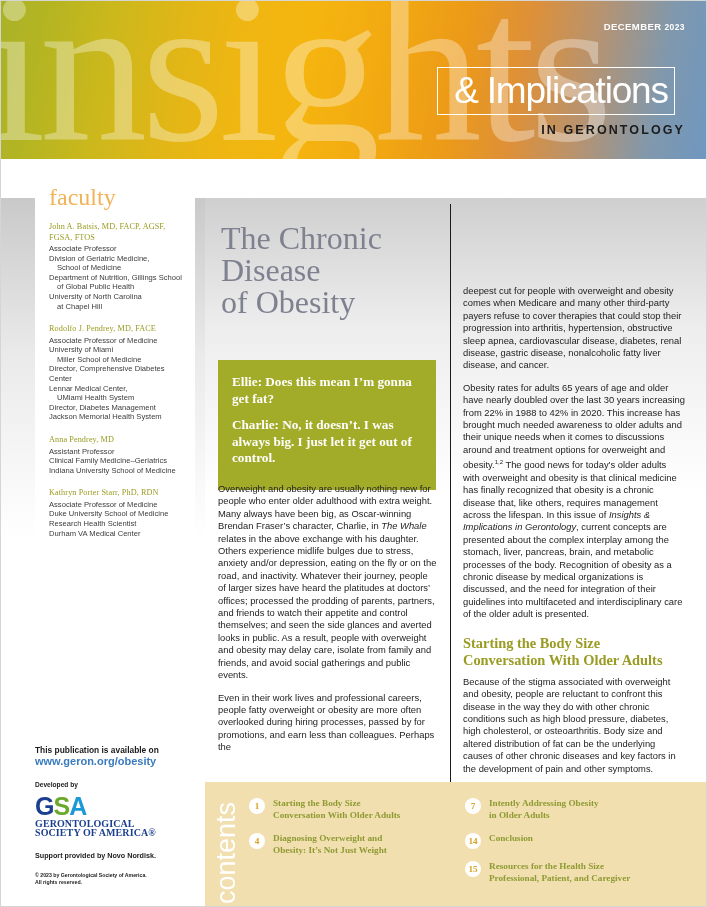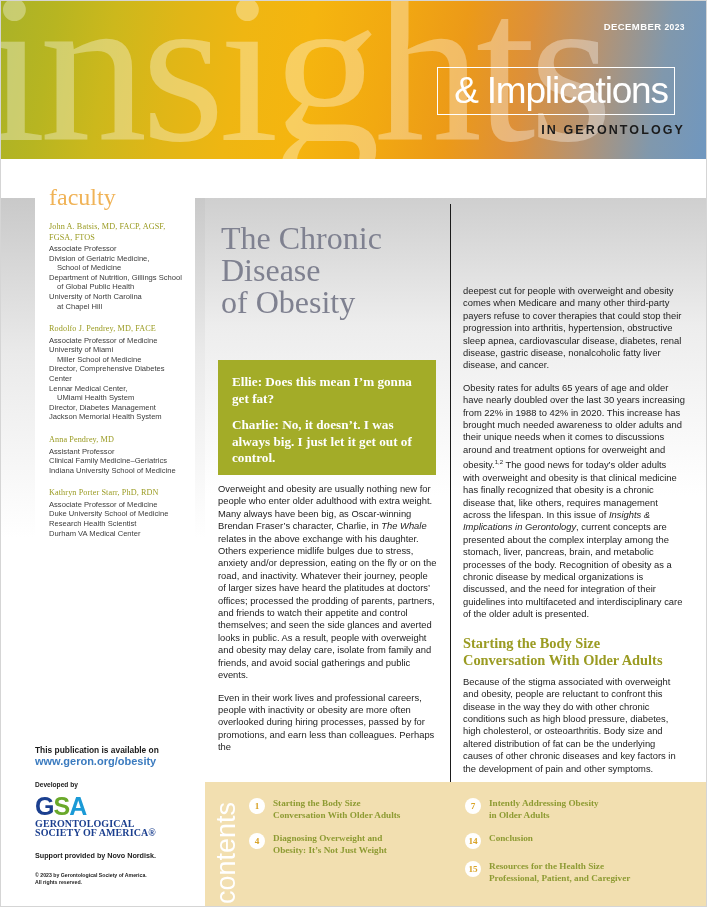--- a/index.html
+++ b/index.html
@@ -234,21 +234,21 @@
     line-height: 32px;
     color: #7f8190;
     font-weight: 400;
   }
   #quote-box {
     position: absolute;
     left: 218px;
     top: 360px;
     width: 218px;
     background: #a3ac28;
-    padding: 14px 14px 8px 14px;
+    padding: 14px 14px 23px 14px;
     box-sizing: border-box;
   }
   .quote-line {
     font-family: "Liberation Serif", serif;
     font-weight: bold;
     font-size: 13.2px;
     line-height: 16.5px;
     color: #ffffff;
     margin: 0 0 10px 0;
   }
@@ -435,21 +435,21 @@
       <div>of Obesity</div>
     </div>
 
   <div id="quote-box">
       <p class="quote-line">Ellie: Does this mean I’m gonna get fat?</p>
       <p class="quote-line">Charlie: No, it doesn’t. I was always big. I just let it get out of control.</p>
     </div>
 
   <div id="col-left-body">
       <p class="body-p">Overweight and obesity are usually nothing new for people who enter older adulthood with extra weight. Many always have been big, as Oscar-winning Brendan Fraser’s character, Charlie, in <i>The Whale</i> relates in the above exchange with his daughter. Others experience midlife bulges due to stress, anxiety and/or depression, eating on the fly or on the road, and inactivity. Whatever their journey, people of larger sizes have heard the platitudes at doctors’ offices; processed the prodding of parents, partners, and friends to watch their appetite and control themselves; and seen the side glances and averted looks in public. As a result, people with overweight and obesity may delay care, isolate from family and friends, and avoid social gatherings and public events.</p>
-      <p class="body-p">Even in their work lives and professional careers, people with inactivity or obesity are more often overlooked during hiring processes, passed by for promotions, and earn less than colleagues. Perhaps the</p>
+      <p class="body-p">Even in their work lives and professional careers, people fatty overweight or obesity are more often overlooked during hiring processes, passed by for promotions, and earn less than colleagues. Perhaps the</p>
     </div>
 
   <div id="col-right-body">
       <p class="body-p">deepest cut for people with overweight and obesity comes when Medicare and many other third-party payers refuse to cover therapies that could stop their progression into arthritis, hypertension, obstructive sleep apnea, cardiovascular disease, diabetes, renal disease, gastric disease, nonalcoholic fatty liver disease, and cancer.</p>
       <p class="body-p">Obesity rates for adults 65 years of age and older have nearly doubled over the last 30 years increasing from 22% in 1988 to 42% in 2020. This increase has brought much needed awareness to older adults and their unique needs when it comes to discussions around and treatment options for overweight and obesity.<sup>1,2</sup> The good news for today’s older adults with overweight and obesity is that clinical medicine has finally recognized that obesity is a chronic disease that, like others, requires management across the lifespan. In this issue of <i>Insights &amp; Implications in Gerontology</i>, current concepts are presented about the complex interplay among the stomach, liver, pancreas, brain, and metabolic processes of the body. Recognition of obesity as a chronic disease by medical organizations is discussed, and the need for integration of their guidelines into multifaceted and interdisciplinary care of the older adult is presented.</p>
       <div class="section-head">
         <div>Starting the Body Size</div>
         <div>Conversation With Older Adults</div>
       </div>
       <p class="body-p">Because of the stigma associated with overweight and obesity, people are reluctant to confront this disease in the way they do with other chronic conditions such as high blood pressure, diabetes, high cholesterol, or osteoarthritis. Body size and altered distribution of fat can be the underlying causes of other chronic diseases and key factors in the development of pain and other symptoms.</p>

